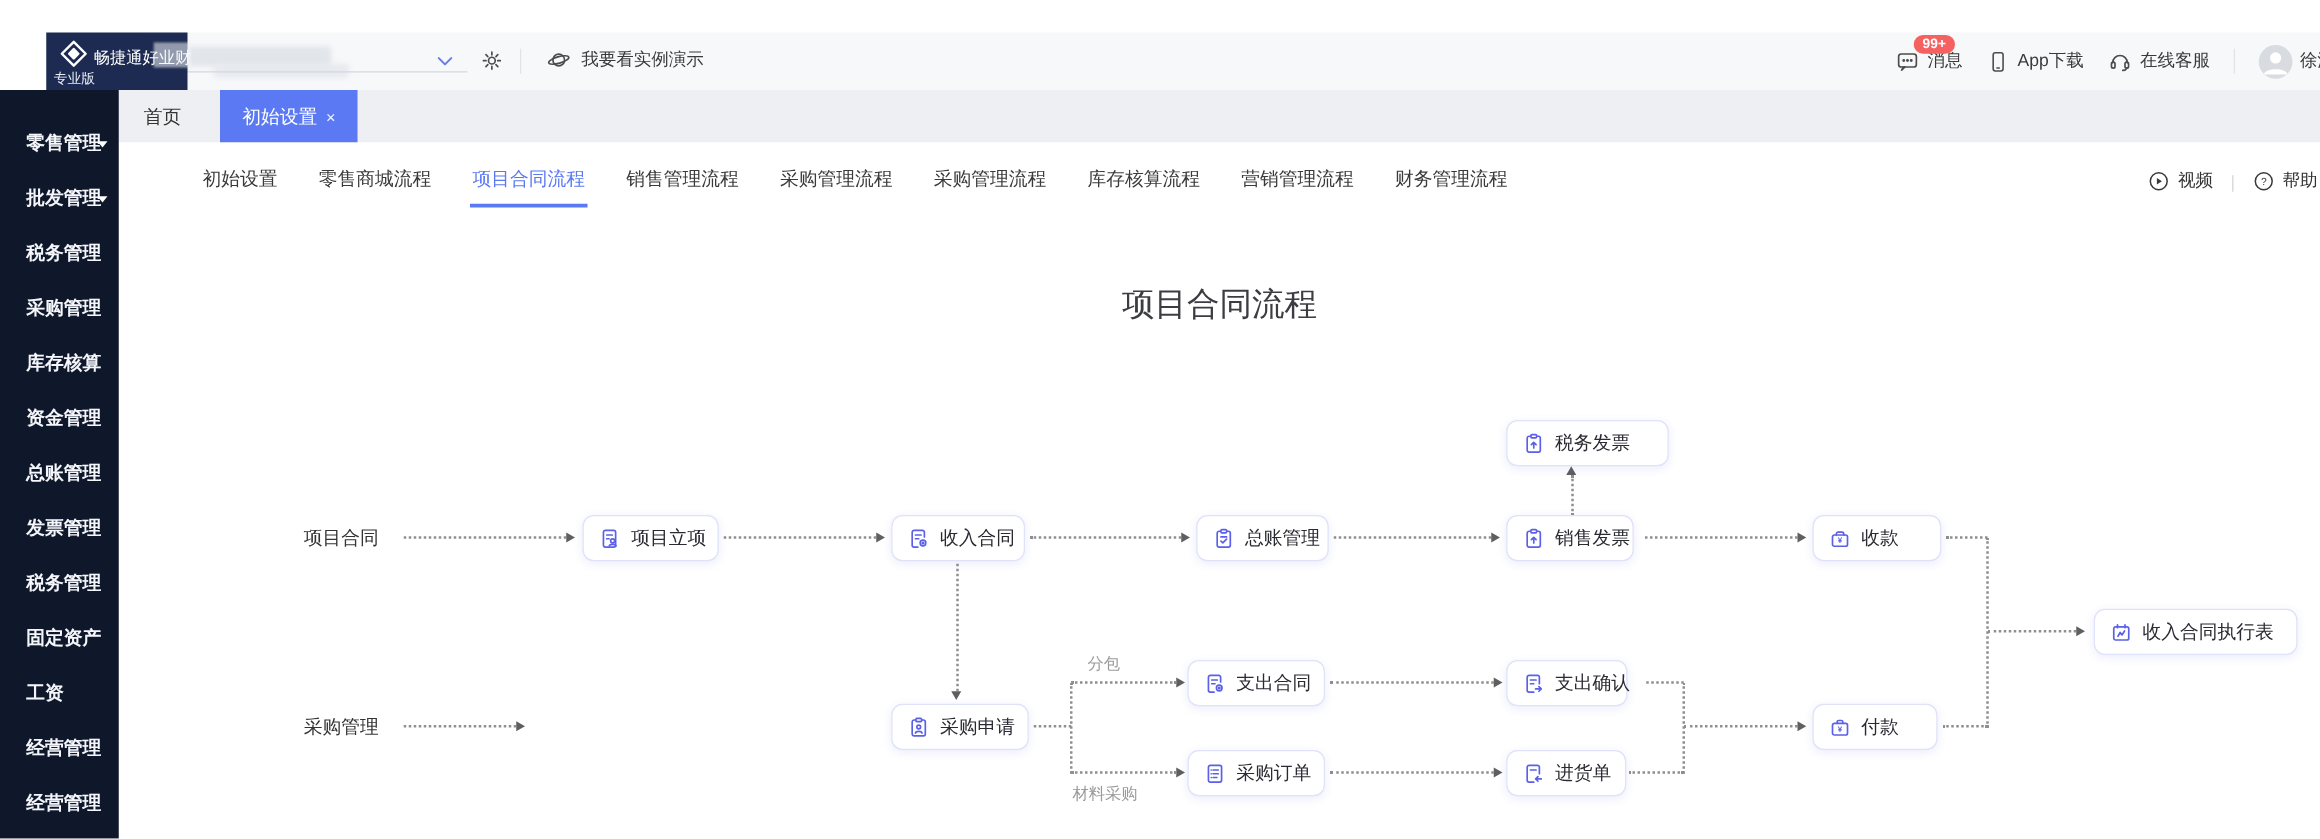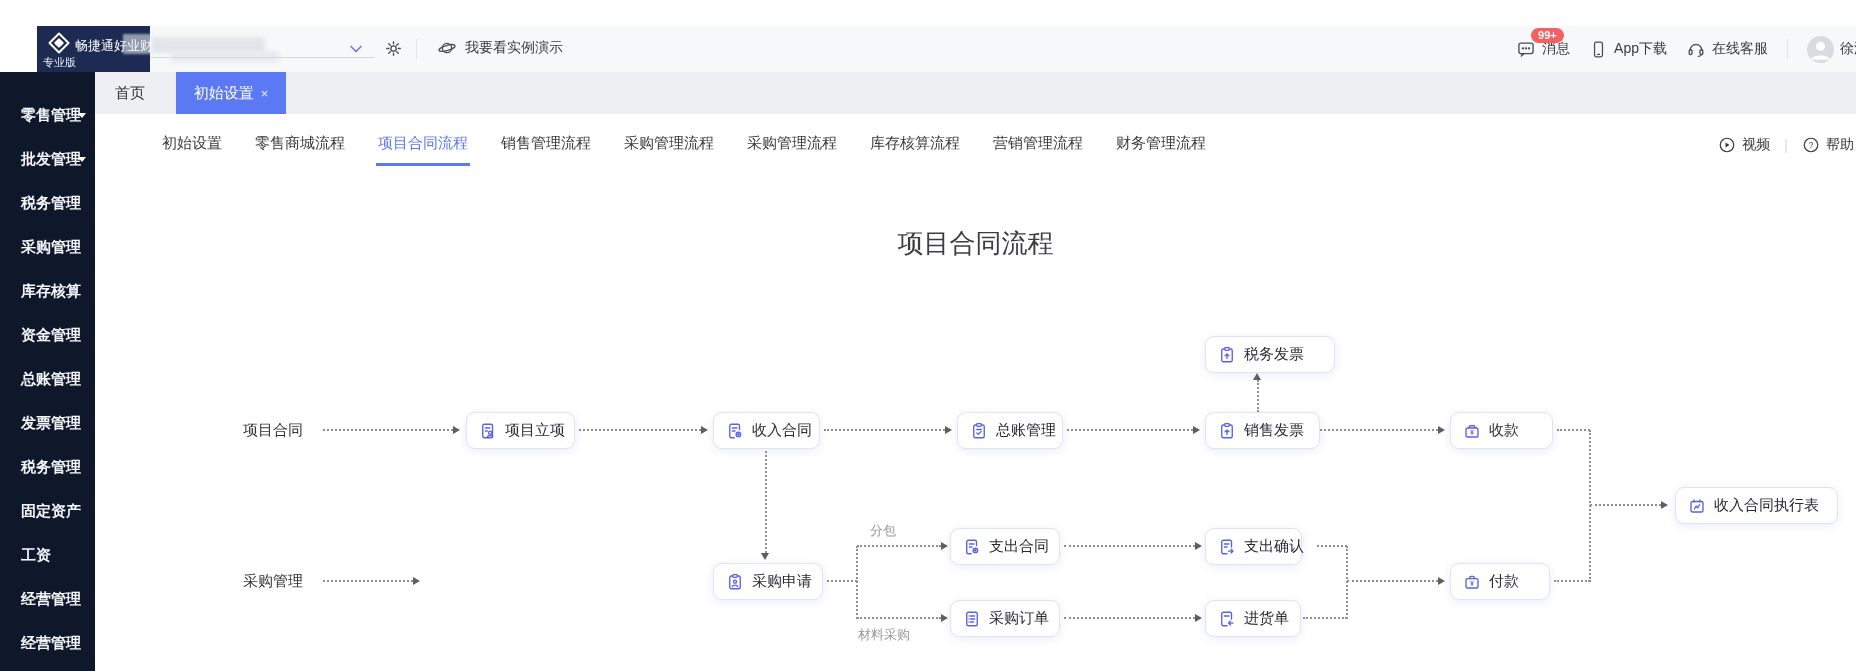--- a/index.html
+++ b/index.html
@@ -284,21 +284,21 @@
     <div class="node" style="left:862px;top:298px;width:106px">
       <span class="nicon">
           <svg width="18" height="18" viewBox="0 0 24 24" fill="none" stroke="currentColor" stroke-width="1.8" stroke-linecap="round" stroke-linejoin="round">
             <rect x="5" y="4" width="14" height="17" rx="2"></rect>
             <rect x="9" y="2.2" width="6" height="3.6" rx="1" fill="#fff"></rect>
             <path d="M9 10h6M9 14.5l2 2 4-4"></path>
           </svg>
         </span>
       <span>总账管理</span>
     </div>
-    <div class="node" style="left:1110px;top:298px;width:115px">
+    <div class="node" style="left:1110px;top:298px;width:102px">
       <span class="nicon">
           <svg width="18" height="18" viewBox="0 0 24 24" fill="none" stroke="currentColor" stroke-width="1.8" stroke-linecap="round" stroke-linejoin="round">
             <rect x="5" y="4" width="14" height="17" rx="2"></rect>
             <rect x="9" y="2.2" width="6" height="3.6" rx="1" fill="#fff"></rect>
             <path d="M12 16.5v-6M9.5 13l2.5-2.5L14.5 13"></path>
           </svg>
         </span>
       <span>销售发票</span>
     </div>
     <div class="node" style="left:1355px;top:298px;width:103px">

